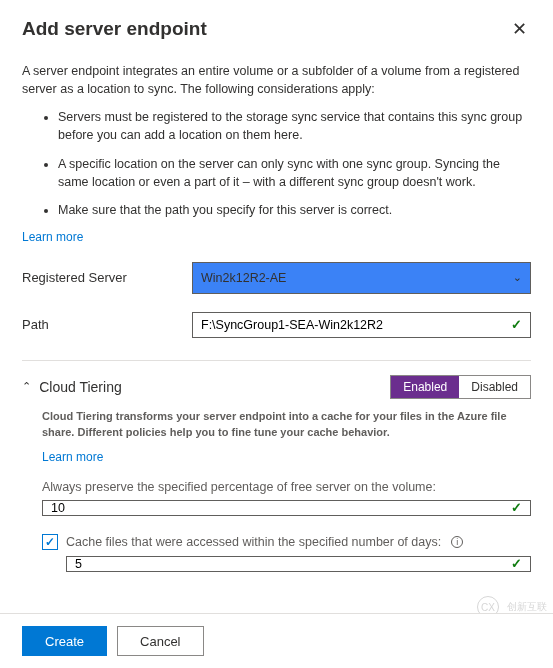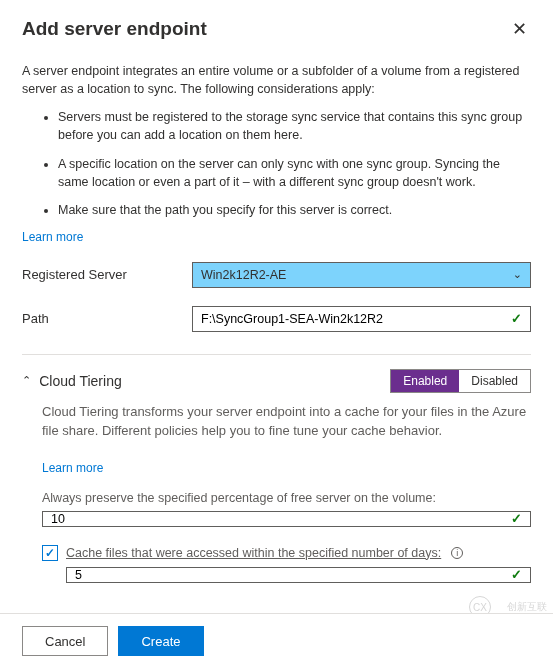--- a/index.html
+++ b/index.html
@@ -62,29 +62,29 @@
   .field-label {
     width: 170px;
     font-size: 13px;
     color: #323130;
   }
   .field-control {
     flex: 1;
   }
   .select-box {
     width: 100%;
-    height: 26px;
+    height: 32px;
     border: 1px solid #605e5c;
     padding: 0 8px;
     display: flex;
     align-items: center;
     justify-content: space-between;
     font-size: 12.5px;
     cursor: pointer;
-    background: #7dd3fc;
+    background: #3b82f6;
   }
   .chev {
     font-size: 11px;
     color: #323130;
   }
   .text-input {
     width: 100%;
     height: 26px;
     border: 1px solid #605e5c;
     padding: 0 8px;
@@ -145,24 +145,25 @@
   }
   .toggle .off {
     background: #fff;
     color: #323130;
     padding-left: 12px;
   }
   .section-body {
     padding-left: 20px;
   }
   .sec-text {
-    font-size: 13px;
+    font-size: 11px;
     line-height: 1.45;
     color: #605e5c;
-    margin-bottom: 19px;
+    margin-bottom: 8px;
+    font-weight: bold;
   }
   .sub-label {
     font-size: 12.5px;
     color: #605e5c;
     margin-top: 16px;
     margin-bottom: 6px;
   }
   .wide-input {
     width: 100%;
     height: 16px;
@@ -192,21 +193,20 @@
     align-items: center;
     justify-content: center;
     color: #0078d4;
     font-size: 12px;
     cursor: pointer;
     font-weight: bold;
   }
   .check-label {
     font-size: 12.5px;
     color: #605e5c;
-    text-decoration: underline;
   }
   .info-icon {
     width: 12px;
     height: 12px;
     border: 1px solid #605e5c;
     border-radius: 50%;
     display: inline-flex;
     align-items: center;
     justify-content: center;
     font-size: 9px;
@@ -254,21 +254,21 @@
   }
   .watermark {
     position: absolute;
     right: 6px;
     bottom: 50px;
     font-size: 10px;
     color: #bbb;
     opacity: 0.6;
     display: flex;
     align-items: center;
-    gap: 16px;
+    gap: 8px;
   }
   .watermark .circ {
     width: 22px;
     height: 22px;
     border: 1px solid #bbb;
     border-radius: 50%;
     display: flex;
     align-items: center;
     justify-content: center;
     font-size: 10px;
@@ -349,15 +349,15 @@
     </div>
   </div>
 </div>
 
 <div class="watermark">
   <span class="circ">CX</span>
   <span>创新互联</span>
 </div>
 
 <div class="footer">
+  <div class="btn btn-primary">Create</div>
   <div class="btn btn-secondary">Cancel</div>
-  <div class="btn btn-primary">Create</div>
 </div>
 
 </body></html>

